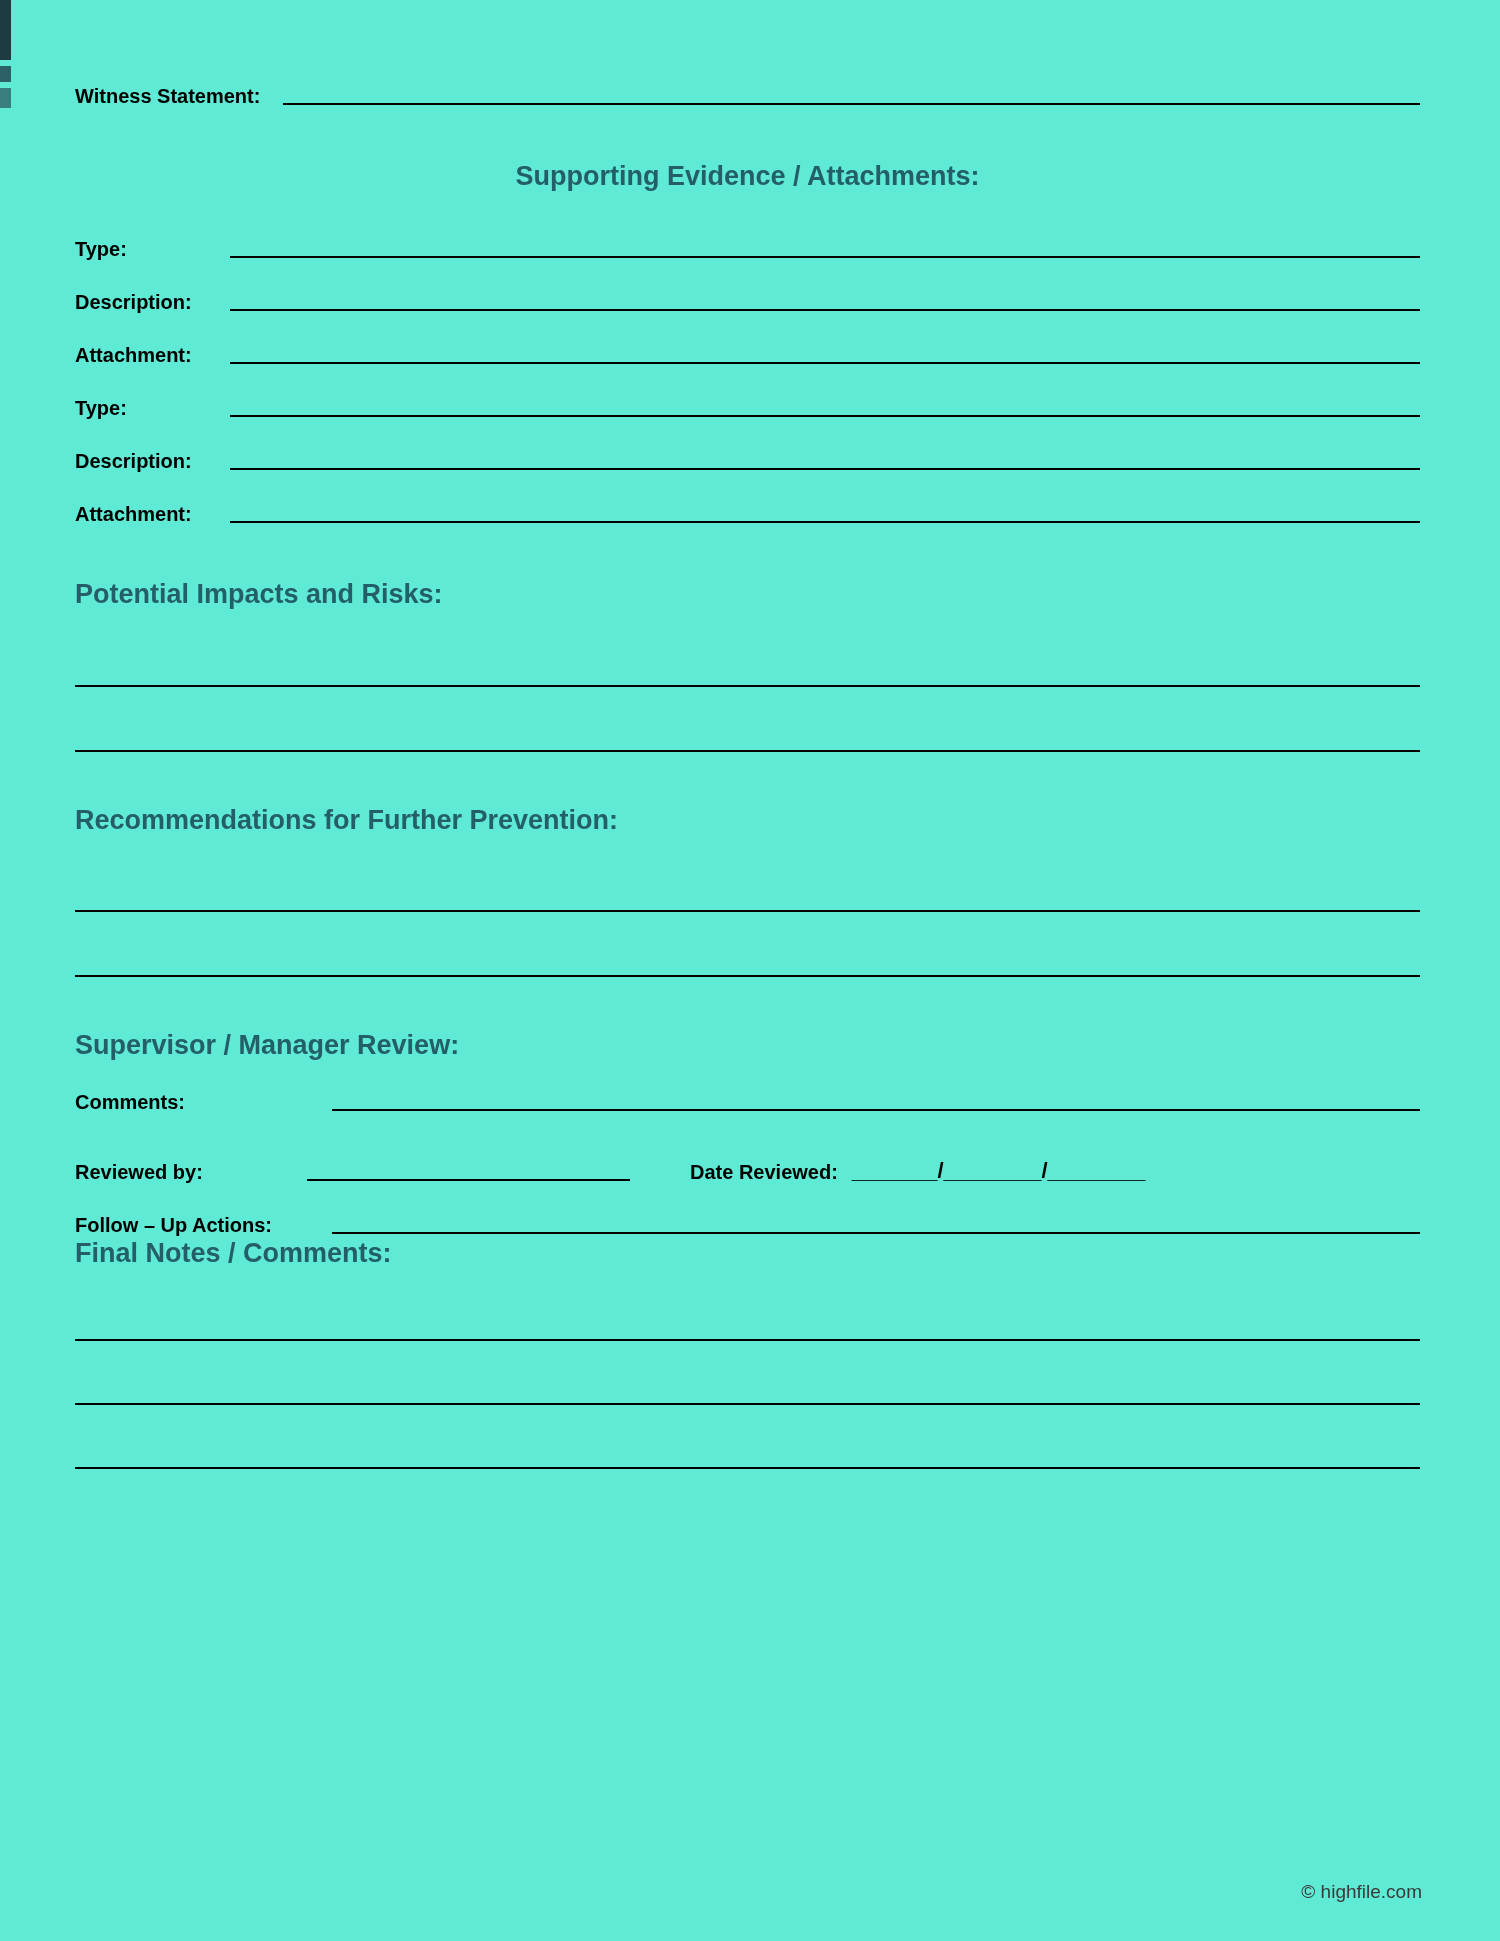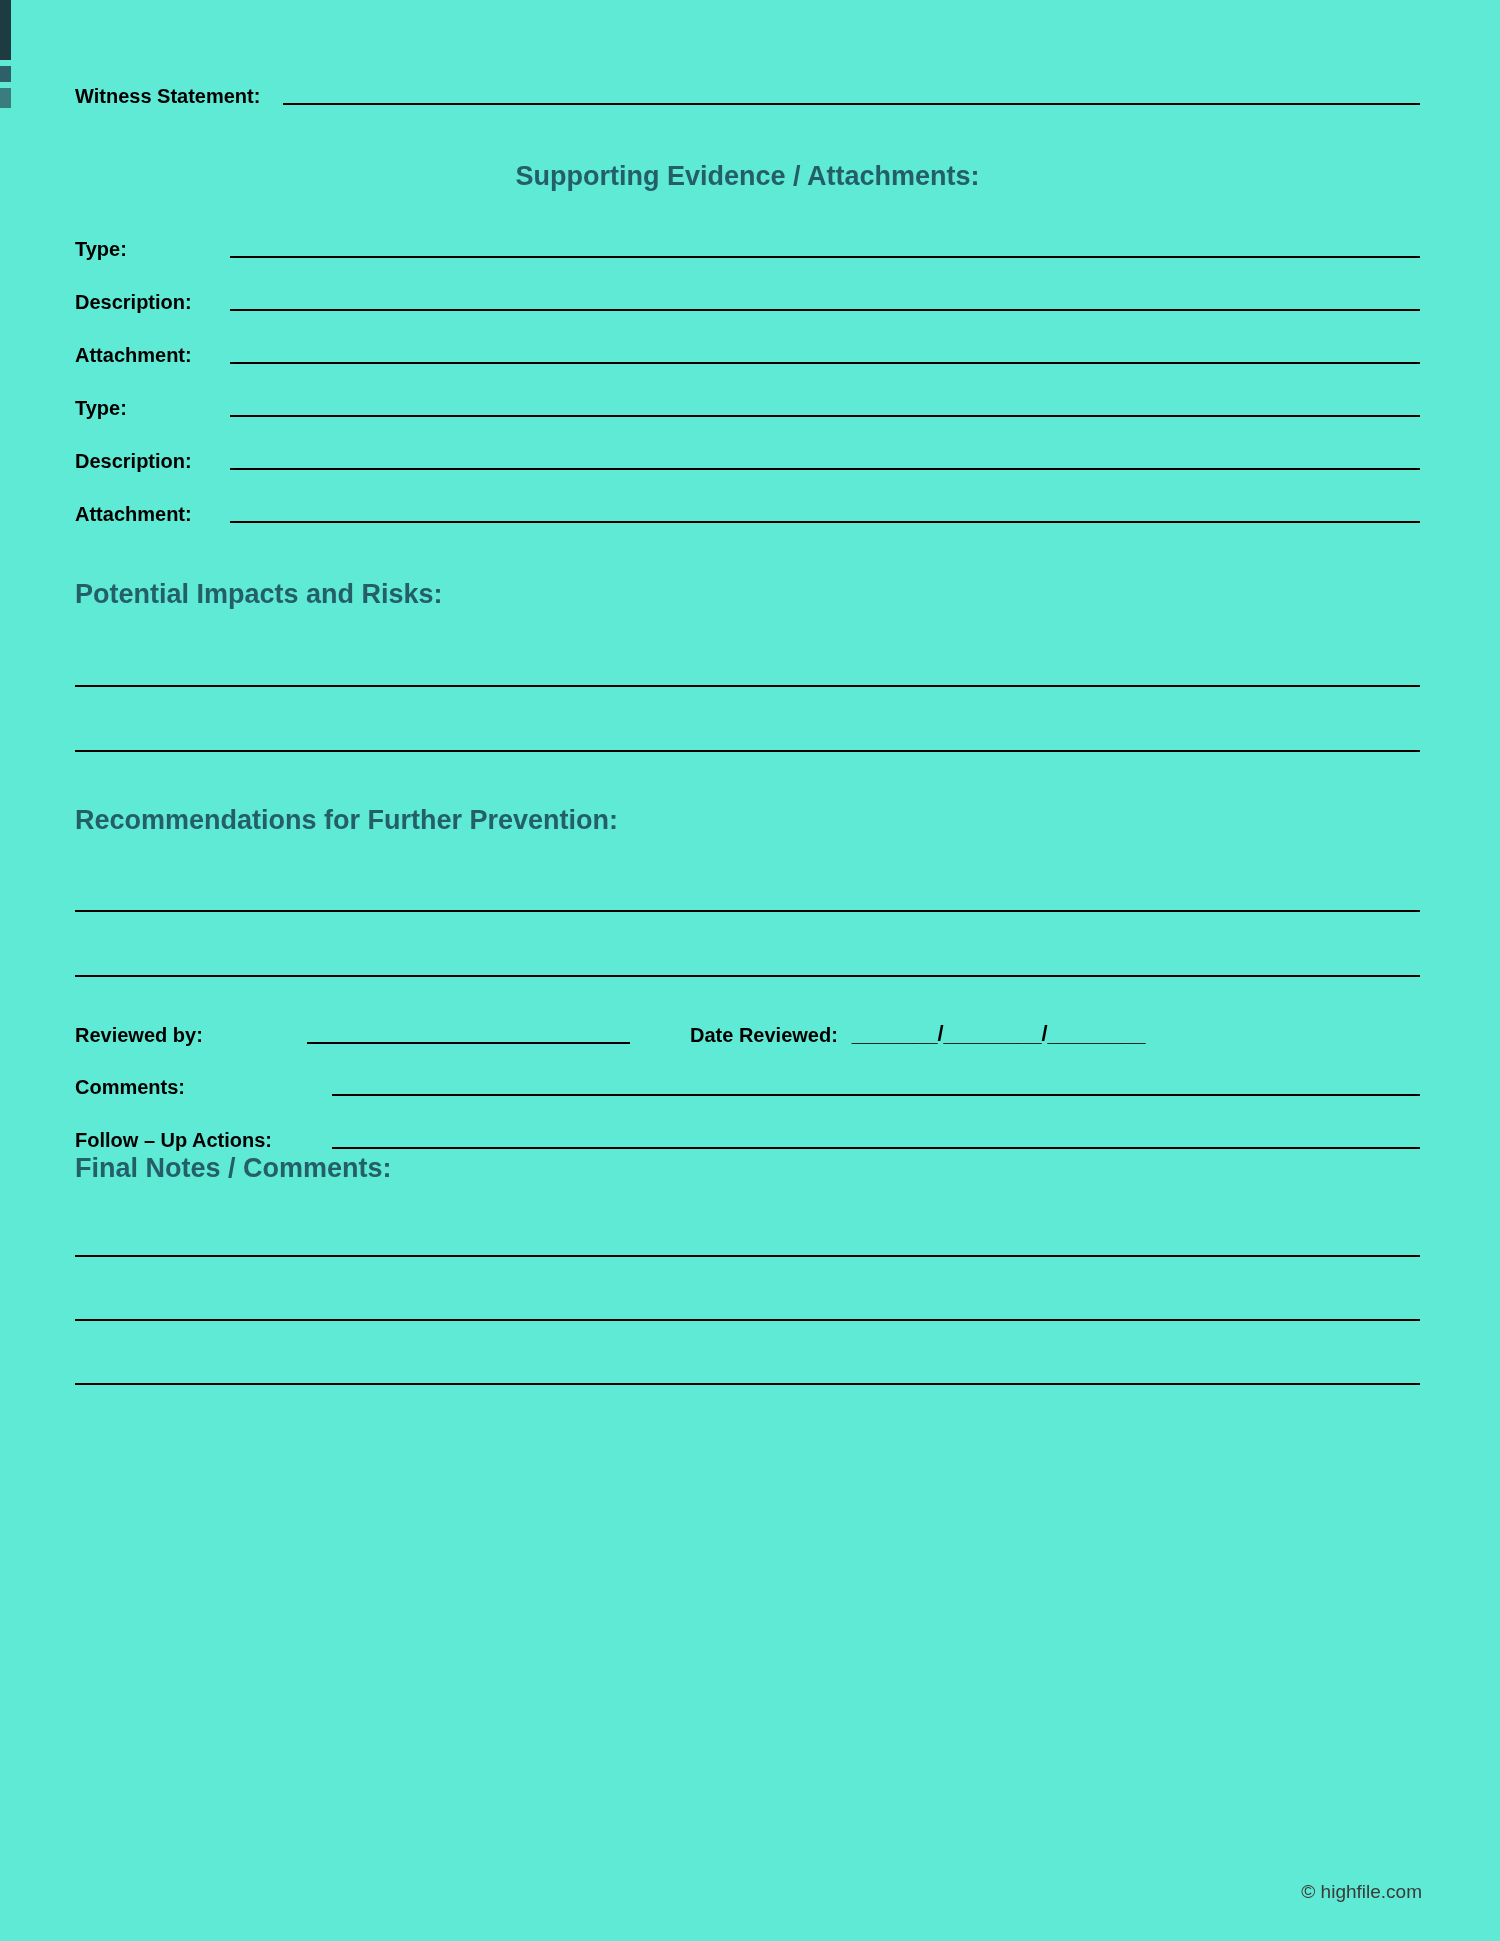--- a/index.html
+++ b/index.html
@@ -177,33 +177,34 @@
     </div>
 
     <h2 class="section-heading" style="margin-top:52px;">Potential Impacts and Risks:</h2>
     <div class="full-rule" style="margin-top:74px;"></div>
     <div class="full-rule" style="margin-top:63px;"></div>
 
     <h2 class="section-heading" style="margin-top:52px;">Recommendations for Further Prevention:</h2>
     <div class="full-rule" style="margin-top:74px;"></div>
     <div class="full-rule" style="margin-top:63px;"></div>
 
+    <h2 class="section-heading" style="margin-top:52px;">Supervisor / Manager Review:</h2>
+
+    <div class="field-row" style="margin-top:28px;">
+      <div class="label-cell field-label" style="width:257px;">Comments:</div>
+      <div class="rule-cell"></div>
+    </div>
 
     <div class="field-row" style="margin-top:44px;">
       <div class="label-cell field-label" style="width:232px;">Reviewed by:</div>
       <div class="short-rule" style="width:323px; margin-bottom:3px;"></div>
       <div class="label-cell field-label" style="margin-left:60px;">Date Reviewed:</div>
       <div class="date-blanks" style="margin-left:14px;">_______/________/________</div>
     </div>
 
-    <div class="field-row" style="margin-top:28px;">
-      <div class="label-cell field-label" style="width:257px;">Comments:</div>
-      <div class="rule-cell"></div>
-    </div>
-
     <div class="field-row" style="margin-top:29px;">
       <div class="label-cell field-label" style="width:257px;">Follow – Up Actions:</div>
       <div class="rule-cell"></div>
     </div>
 
     <h2 class="section-heading" style="">Final Notes / Comments:</h2>
     <div class="full-rule" style="margin-top:70px;"></div>
     <div class="full-rule" style="margin-top:62px;"></div>
     <div class="full-rule" style="margin-top:62px;"></div>
 

